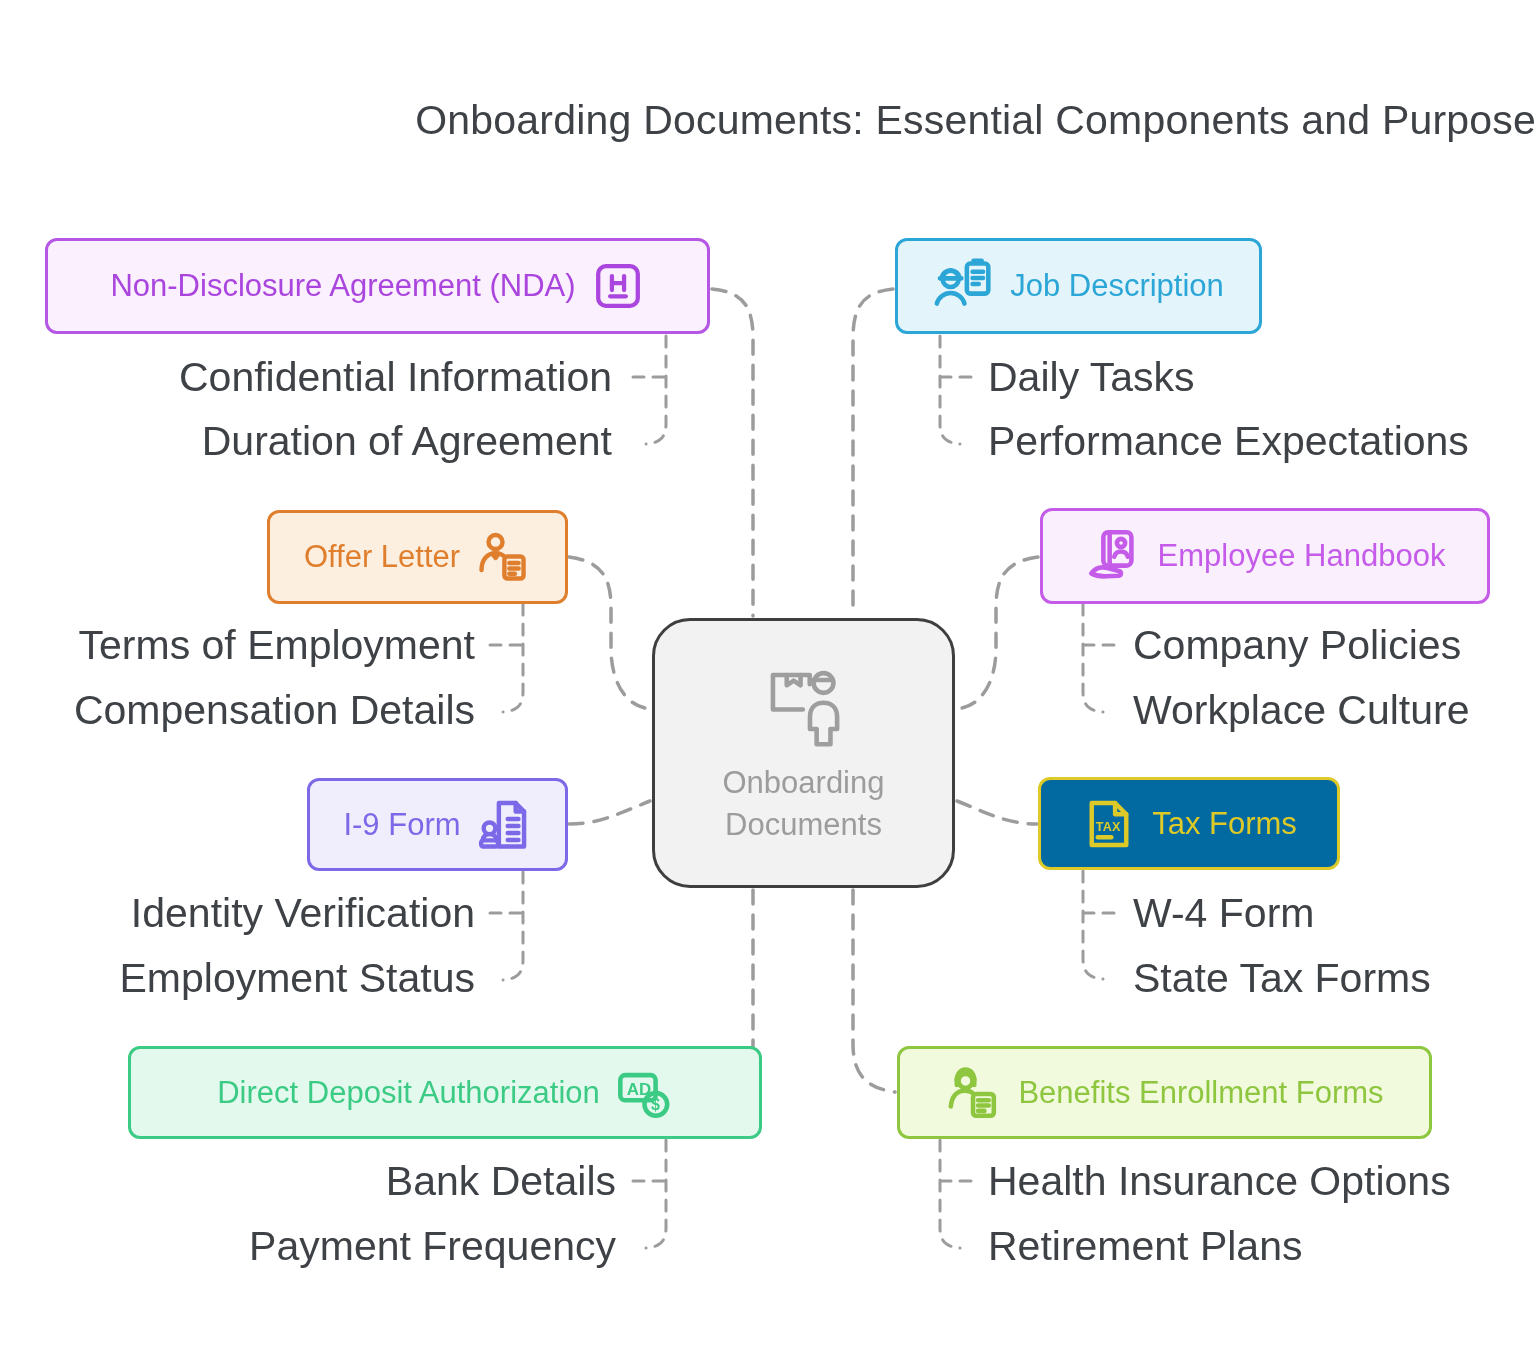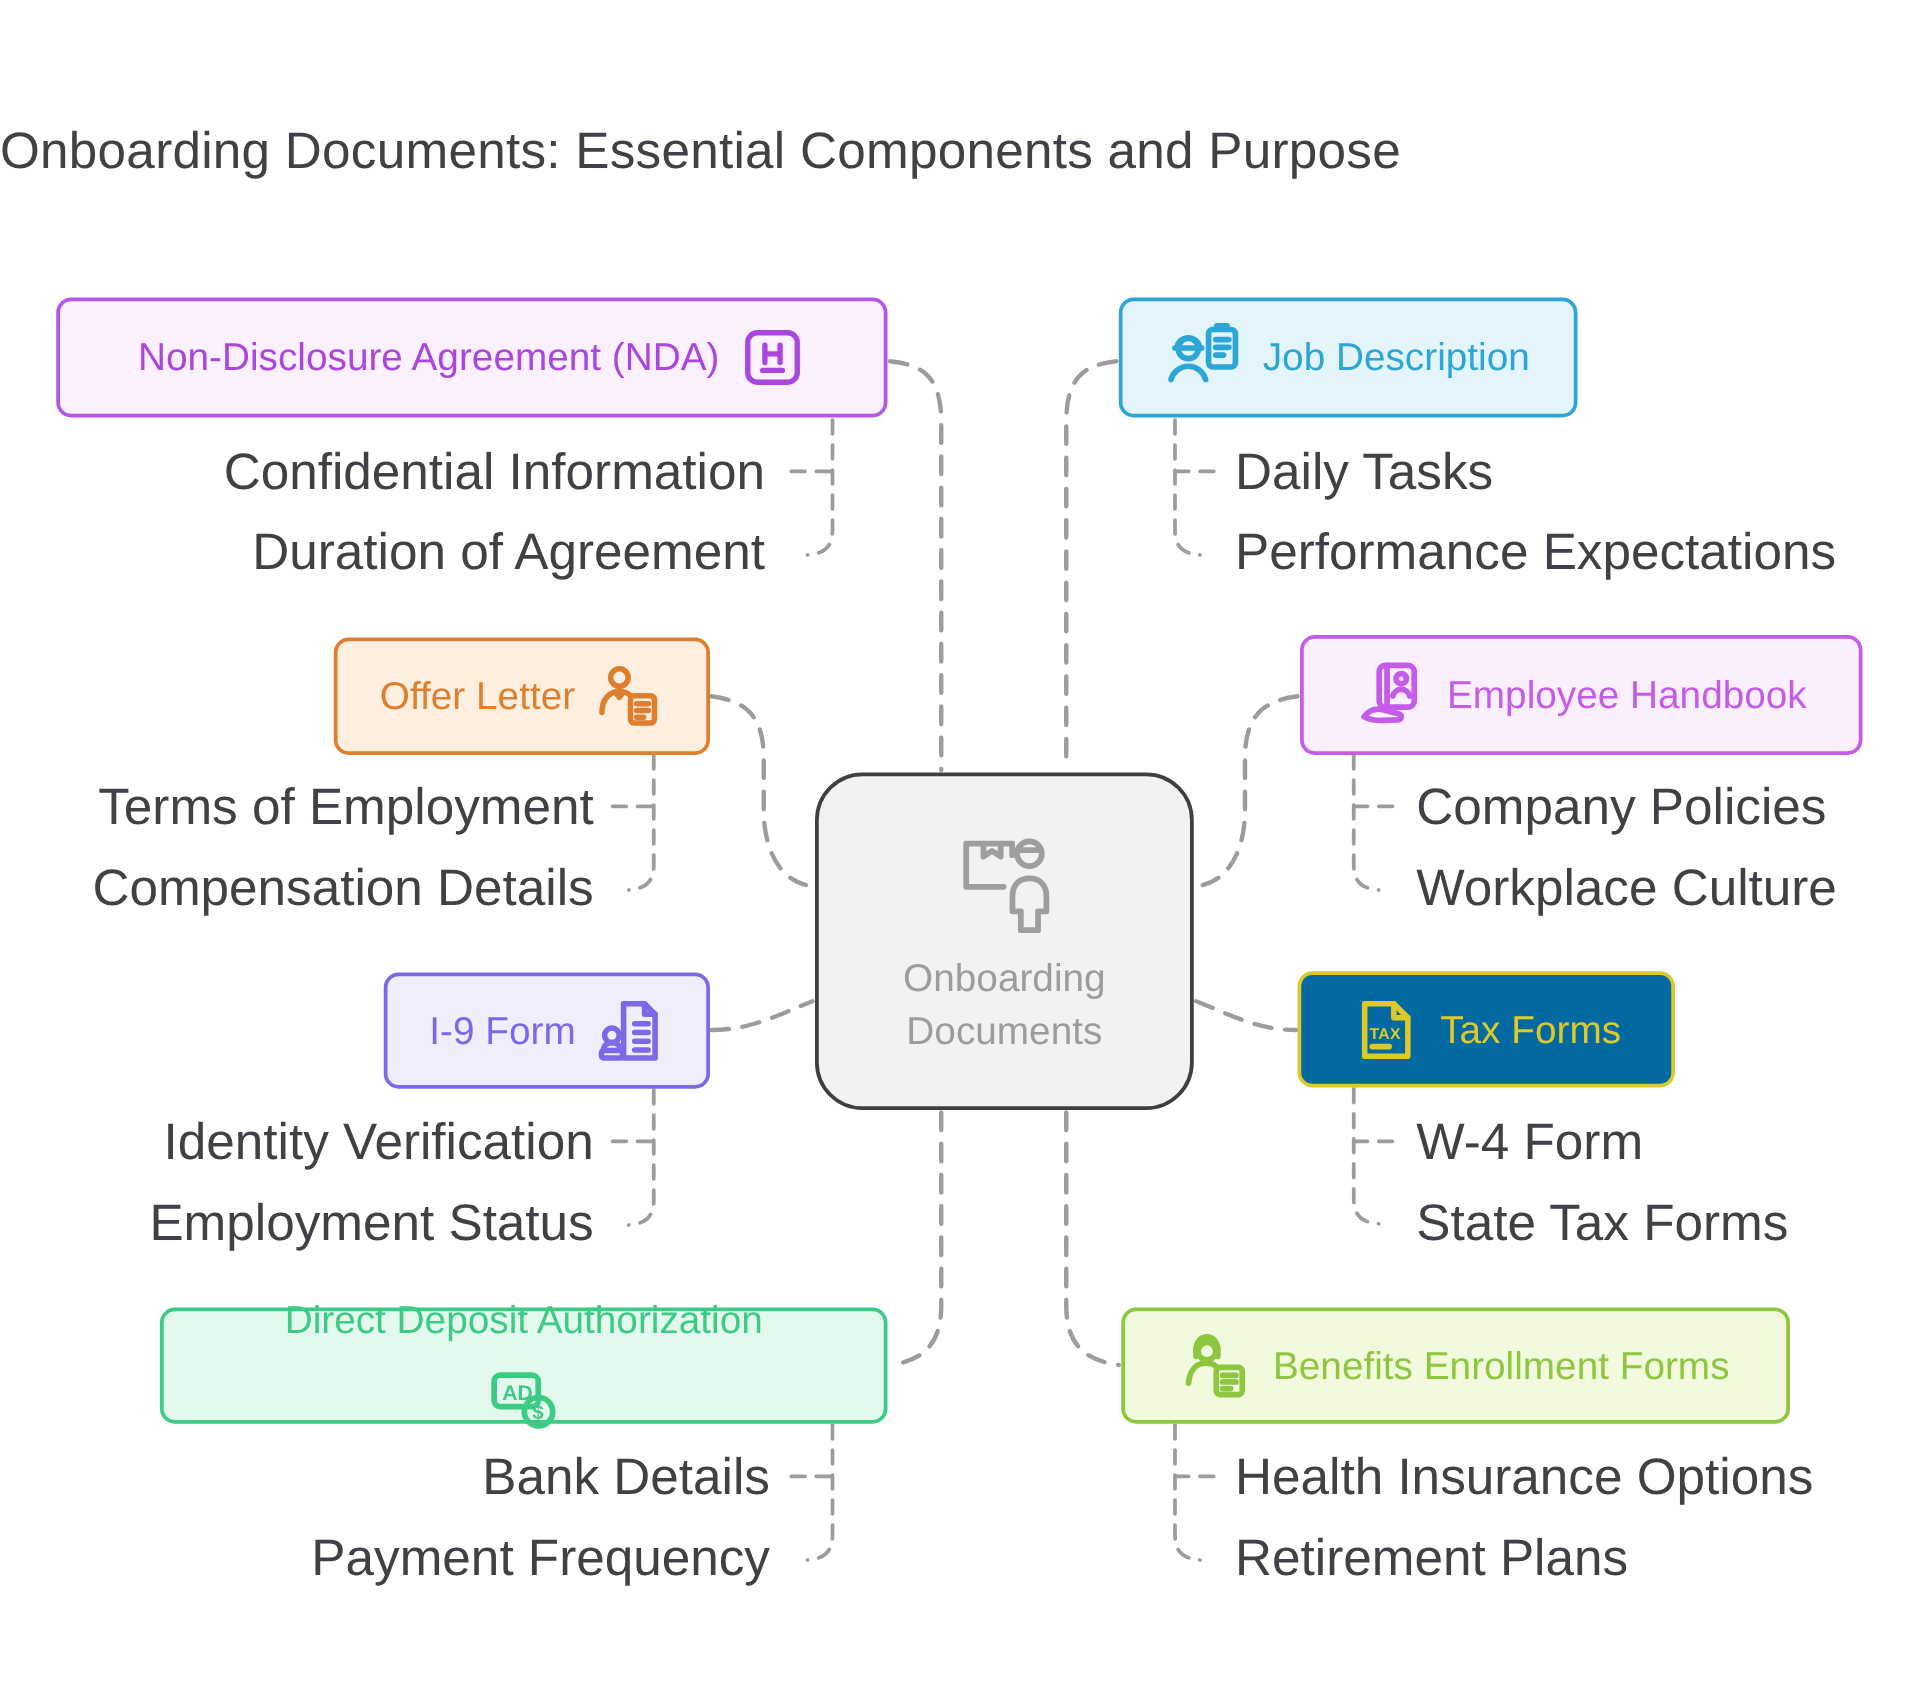--- a/index.html
+++ b/index.html
@@ -1,21 +1,21 @@
 <!DOCTYPE html>
 <html><head>
 <meta charset="utf-8">
 <style>
   html,body{margin:0;padding:0;background:#ffffff;}
   #canvas{
     position:relative;width:1536px;height:1357px;background:#ffffff;
     font-family:"Liberation Sans",sans-serif;overflow:hidden;
   }
   .title{
-    position:absolute;left:0;right:0;top:97px;text-align:left;
+    position:absolute;left:0;right:0;top:97px;text-align:right;
     font-size:41px;font-weight:500;color:#3e4246;letter-spacing:.2px;
   }
   #wires{position:absolute;left:0;top:0;z-index:1;}
   .node{
     position:absolute;z-index:2;box-sizing:border-box;
     display:flex;align-items:center;justify-content:center;gap:15px;
     border-style:solid;border-width:3.5px;border-radius:12px;
     font-size:31px;font-weight:400;
   }
   .node .label{white-space:nowrap;}
@@ -147,21 +147,21 @@
   <div class="node tax" style="left:1038px;top:777px;width:302px;height:93px;">
     <svg width="56" height="56" viewBox="0 0 24 24">
       <path d="M4.6 3h10l4.8 4.8V21H4.6z"></path>
       <path d="M14.6 3v4.8h4.8"></path>
       <text x="6.3" y="15" font-size="5.4" font-weight="bold" fill="currentColor" stroke="none" style="font-family:'Liberation Sans',sans-serif;letter-spacing:.1px">TAX</text>
       <path d="M7.2 17.7h5.8"></path>
     </svg>
     <span class="label">Tax Forms</span>
   </div>
 
-  <div class="node dd" style="left:128px;top:1046px;width:582px;height:93px;flex-direction:column;">
+  <div class="node dd" style="left:128px;top:1046px;width:634px;height:93px;">
     <span class="label">Direct Deposit Authorization</span>
     <svg width="58" height="58" viewBox="0 0 24 24">
       <rect x="2.2" y="4.6" width="14.6" height="10.4" rx="2"></rect>
       <text x="4.9" y="12.7" font-size="7" font-weight="bold" fill="currentColor" stroke="none" style="font-family:'Liberation Sans',sans-serif">AD</text>
       <circle cx="16.9" cy="16.7" r="4.7"></circle>
       <text x="14.9" y="19.1" font-size="6.6" font-weight="bold" fill="currentColor" stroke="none" style="font-family:'Liberation Sans',sans-serif">$</text>
     </svg>
   </div>
 
   <div class="node benefits" style="left:897px;top:1046px;width:535px;height:93px;">

